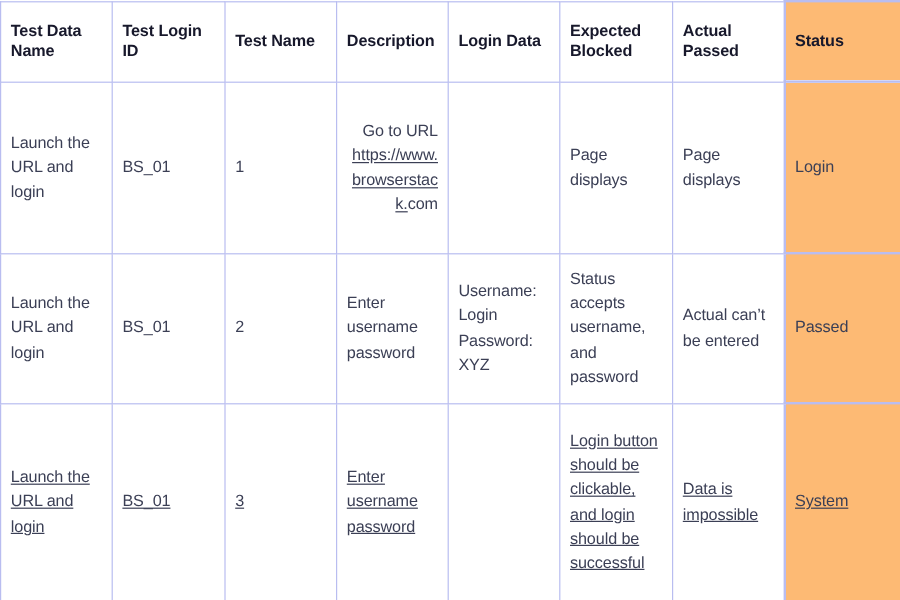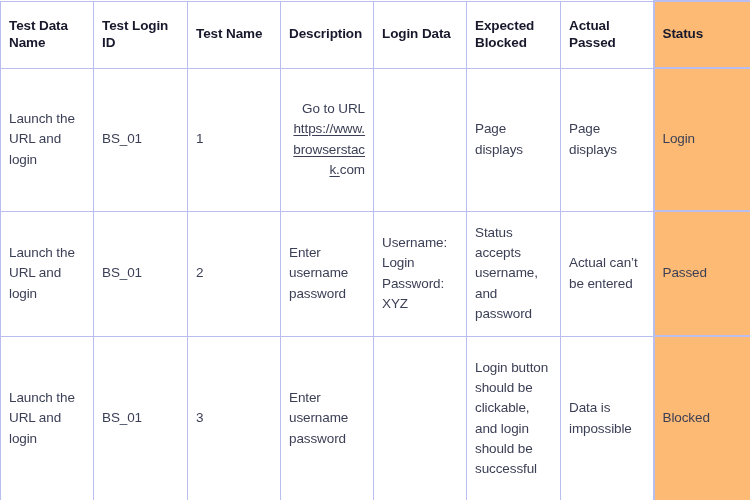--- a/index.html
+++ b/index.html
@@ -72,21 +72,21 @@
   th.status-cell {
     color: #33365c;
   }
   td.status-cell {
     font-weight: bold;
     color: #2b2e50;
   }
 
   .row-1 td { height: 143px; }
   .row-2 td { height: 125px; }
-  .row-3 td { height: 165px; }
+  .row-3 td { height: 165px; text-decoration: underline; }
 
   .desc-link {
     text-decoration: underline;
     text-underline-offset: 2px;
     color: #3b3f55;
   }
   .desc-tail {
     text-decoration: none;
   }
   .cell-text {
@@ -144,16 +144,16 @@
       <td class="status-cell">Passed</td>
     </tr>
     <tr class="row-3">
       <td>Launch the URL and login</td>
       <td>BS_01</td>
       <td>3</td>
       <td>Enter username password</td>
       <td></td>
       <td>Login button should be clickable, and login should be successful</td>
       <td>Data is impossible</td>
-      <td class="status-cell">Blocked</td>
+      <td class="status-cell">System</td>
     </tr>
   </tbody>
 </table>
 
 </body></html>

